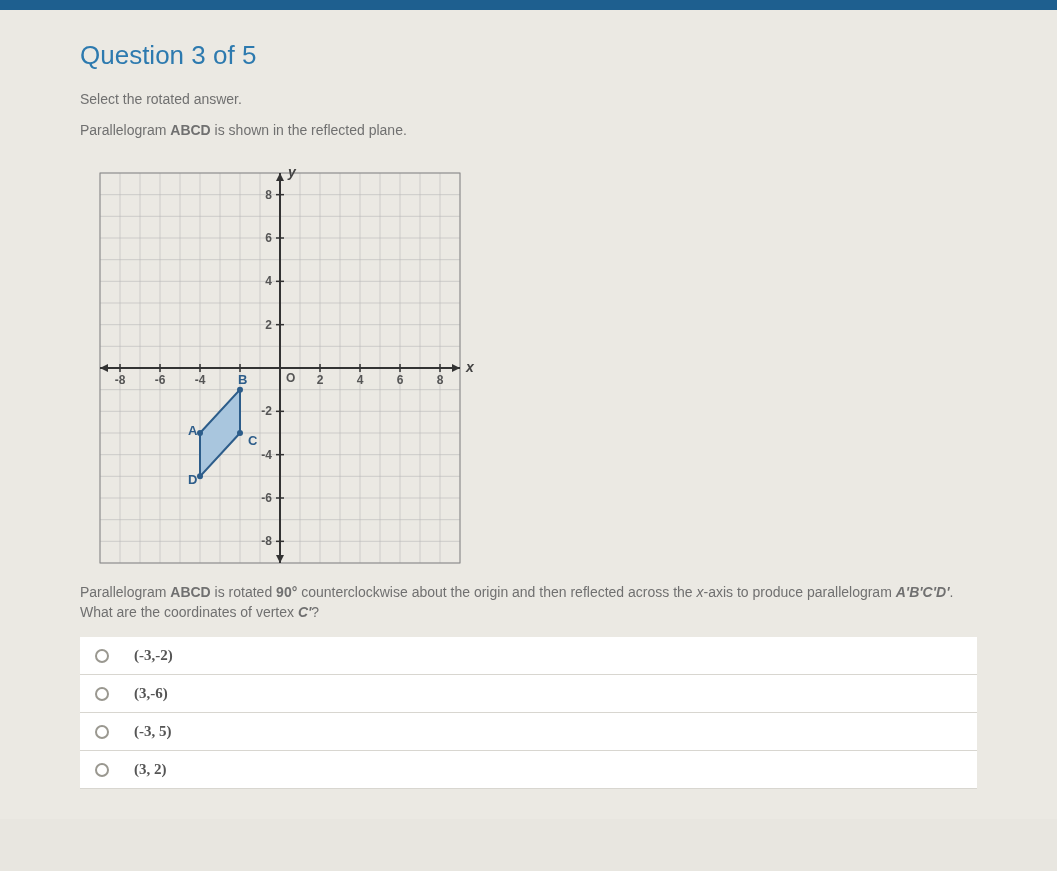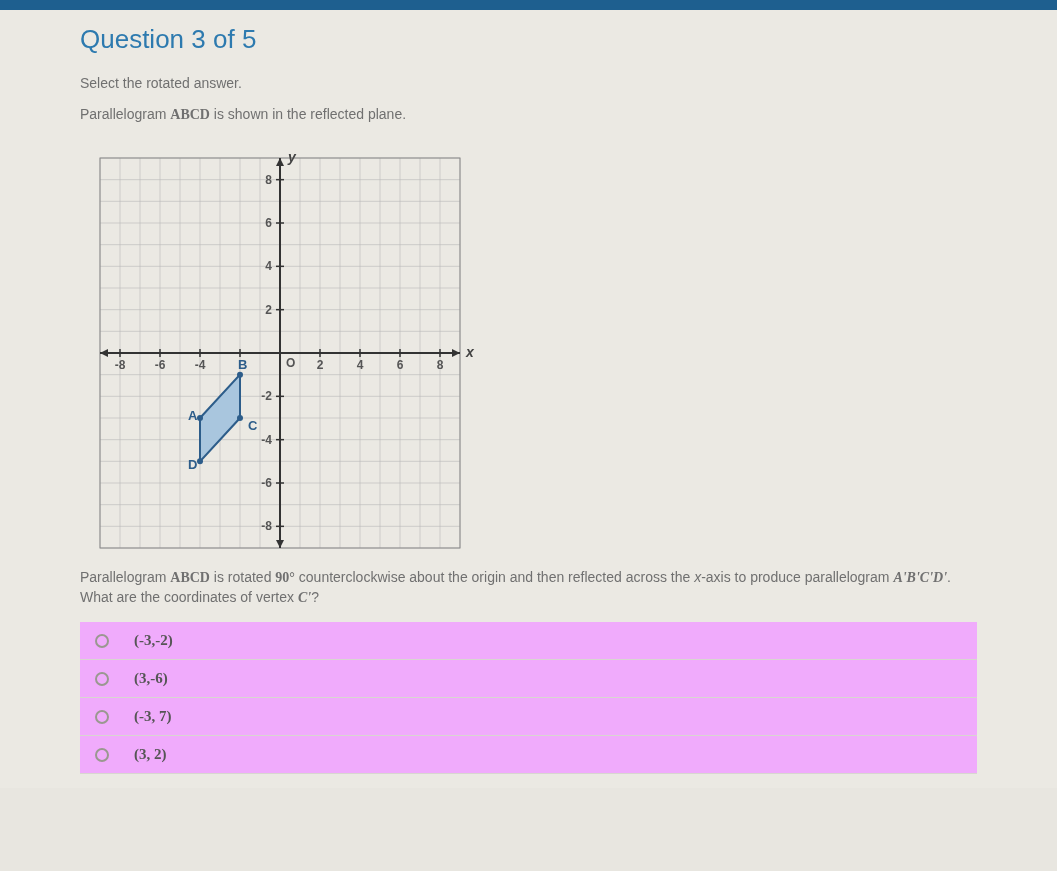--- a/index.html
+++ b/index.html
@@ -5,39 +5,39 @@
     * { box-sizing: border-box; margin: 0; padding: 0; }
     body {
       font-family: Arial, Helvetica, sans-serif;
       background: linear-gradient(180deg, #1e5f8f 0%, #1e5f8f 10px, #e8e6e0 10px);
       padding-top: 10px;
       color: #555;
       min-height: 871px;
     }
     .container {
       background: #ebe9e3;
-      padding: 14px 80px;
+      padding: 30px 80px;
     }
     .question-heading {
       color: #2d7aaf;
       font-size: 26px;
       font-weight: normal;
       margin-bottom: 20px;
     }
     .instruction {
       color: #707070;
       font-size: 14px;
       margin-bottom: 15px;
     }
     .problem-text {
       color: #707070;
       font-size: 14px;
       margin-bottom: 15px;
     }
-    .bold { font-weight: bold; font-family: Liberation Serif, serif;}
+    .bold { font-weight: bold; font-family: Liberation Sans, sans-serif;}
     .chart-container {
       width: 400px;
       height: 430px;
       position: relative;
       margin-bottom: 0;
     }
     .chart-svg { width: 100%; height: 100%; }
     .post-text {
       color: #707070;
       font-size: 14px;
@@ -46,21 +46,21 @@
     }
     .italic { font-style: italic; }
     .options {
       margin-top: 12px;
     }
     .option-row {
       display: flex;
       align-items: center;
       padding: 10px 15px;
       border-bottom: 1px solid #d8d6d0;
-      background: #f0abfc;
+      background: #ffffff;
     }
     .radio {
       width: 14px;
       height: 14px;
       border: 2px solid #9a9890;
       border-radius: 50%;
       margin-right: 25px;
       flex-shrink: 0;
       cursor: pointer;
     }
@@ -190,20 +190,20 @@
     <div class="option-row">
       <div class="radio"></div>
       <span class="option-text">(-3,-2)</span>
     </div>
     <div class="option-row">
       <div class="radio"></div>
       <span class="option-text">(3,-6)</span>
     </div>
     <div class="option-row">
       <div class="radio"></div>
-      <span class="option-text">(-3, 7)</span>
+      <span class="option-text">(-3, 5)</span>
     </div>
     <div class="option-row">
       <div class="radio"></div>
       <span class="option-text">(3, 2)</span>
     </div>
   </div>
 </div>
 
 </body></html>

